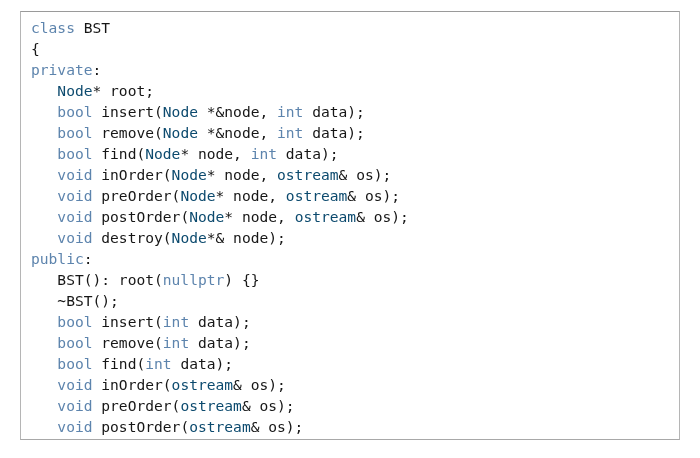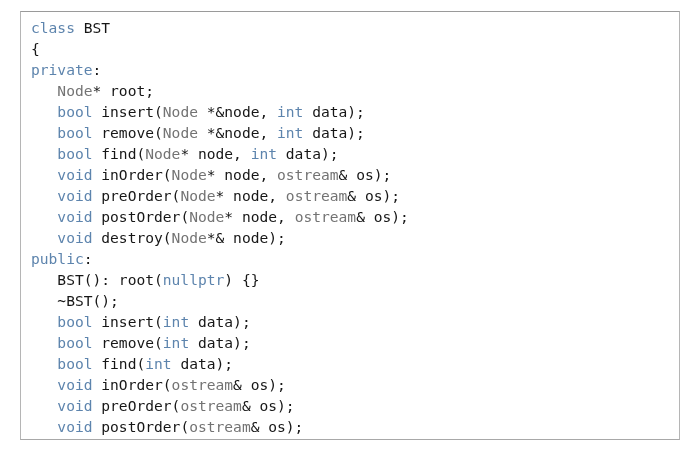--- a/index.html
+++ b/index.html
@@ -53,21 +53,21 @@
   }
 
   .code-line {
     display: block;
     height: 21px;
     white-space: pre;
   }
 
   
   .tok-kw   { color: #5d84ad; }   
-  .tok-type { color: #737373; }   
+  .tok-type { color: #0c4a6e; }   
   .tok-pl   { color: #161616; }   
 </style>
 </head>
 <body>
 
 <div id="page">
 
   <div id="code-card">
     <pre id="code-block"><span class="code-line"><span class="tok-kw">class</span><span class="tok-pl"> BST</span></span><span class="code-line"><span class="tok-pl">{</span></span><span class="code-line"><span class="tok-kw">private</span><span class="tok-pl">:</span></span><span class="code-line"><span class="tok-pl">   </span><span class="tok-type">Node</span><span class="tok-pl">* root;</span></span><span class="code-line"><span class="tok-pl">   </span><span class="tok-kw">bool</span><span class="tok-pl"> insert(</span><span class="tok-type">Node</span><span class="tok-pl"> *&amp;node, </span><span class="tok-kw">int</span><span class="tok-pl"> data);</span></span><span class="code-line"><span class="tok-pl">   </span><span class="tok-kw">bool</span><span class="tok-pl"> remove(</span><span class="tok-type">Node</span><span class="tok-pl"> *&amp;node, </span><span class="tok-kw">int</span><span class="tok-pl"> data);</span></span><span class="code-line"><span class="tok-pl">   </span><span class="tok-kw">bool</span><span class="tok-pl"> find(</span><span class="tok-type">Node</span><span class="tok-pl">* node, </span><span class="tok-kw">int</span><span class="tok-pl"> data);</span></span><span class="code-line"><span class="tok-pl">   </span><span class="tok-kw">void</span><span class="tok-pl"> inOrder(</span><span class="tok-type">Node</span><span class="tok-pl">* node, </span><span class="tok-type">ostream</span><span class="tok-pl">&amp; os);</span></span><span class="code-line"><span class="tok-pl">   </span><span class="tok-kw">void</span><span class="tok-pl"> preOrder(</span><span class="tok-type">Node</span><span class="tok-pl">* node, </span><span class="tok-type">ostream</span><span class="tok-pl">&amp; os);</span></span><span class="code-line"><span class="tok-pl">   </span><span class="tok-kw">void</span><span class="tok-pl"> postOrder(</span><span class="tok-type">Node</span><span class="tok-pl">* node, </span><span class="tok-type">ostream</span><span class="tok-pl">&amp; os);</span></span><span class="code-line"><span class="tok-pl">   </span><span class="tok-kw">void</span><span class="tok-pl"> destroy(</span><span class="tok-type">Node</span><span class="tok-pl">*&amp; node);</span></span><span class="code-line"><span class="tok-kw">public</span><span class="tok-pl">:</span></span><span class="code-line"><span class="tok-pl">   </span><span class="tok-pl">BST(): root(</span><span class="tok-kw">nullptr</span><span class="tok-pl">) {}</span></span><span class="code-line"><span class="tok-pl">   </span><span class="tok-pl">~BST();</span></span><span class="code-line"><span class="tok-pl">   </span><span class="tok-kw">bool</span><span class="tok-pl"> insert(</span><span class="tok-kw">int</span><span class="tok-pl"> data);</span></span><span class="code-line"><span class="tok-pl">   </span><span class="tok-kw">bool</span><span class="tok-pl"> remove(</span><span class="tok-kw">int</span><span class="tok-pl"> data);</span></span><span class="code-line"><span class="tok-pl">   </span><span class="tok-kw">bool</span><span class="tok-pl"> find(</span><span class="tok-kw">int</span><span class="tok-pl"> data);</span></span><span class="code-line"><span class="tok-pl">   </span><span class="tok-kw">void</span><span class="tok-pl"> inOrder(</span><span class="tok-type">ostream</span><span class="tok-pl">&amp; os);</span></span><span class="code-line"><span class="tok-pl">   </span><span class="tok-kw">void</span><span class="tok-pl"> preOrder(</span><span class="tok-type">ostream</span><span class="tok-pl">&amp; os);</span></span><span class="code-line"><span class="tok-pl">   </span><span class="tok-kw">void</span><span class="tok-pl"> postOrder(</span><span class="tok-type">ostream</span><span class="tok-pl">&amp; os);</span></span><span class="code-line"><span class="tok-pl">};</span></span></pre>
   </div>

